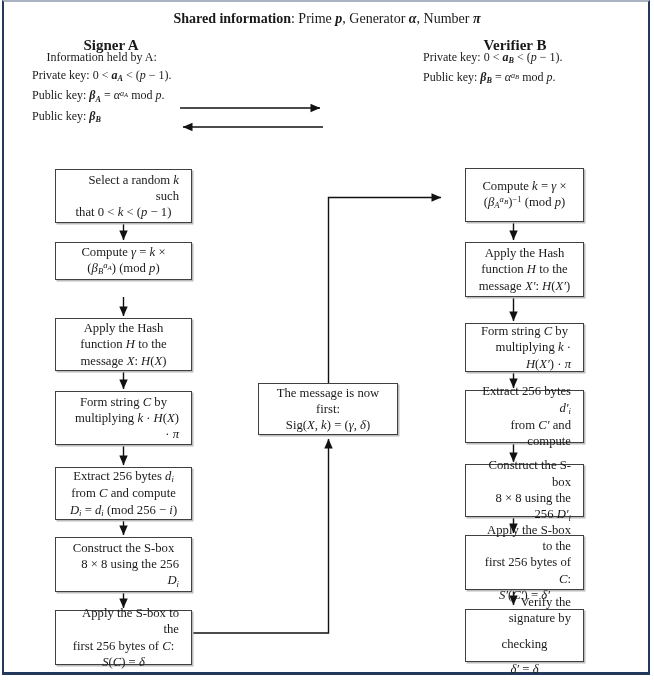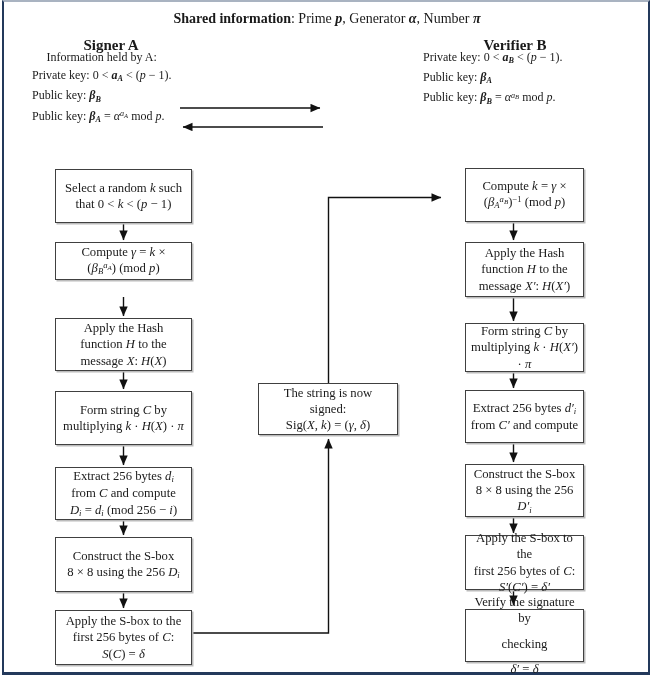--- a/index.html
+++ b/index.html
@@ -10,21 +10,21 @@
          border-right:2px solid #23395b;border-bottom:3px solid #23395b;}
   .header{position:absolute;top:11px;left:0;width:654px;text-align:center;font-size:14px;}
   .col-title{position:absolute;top:37px;width:160px;text-align:center;font-size:15px;font-weight:bold;}
   #title-a{left:31px;} #title-b{left:435px;}
   .info{position:absolute;top:48px;font-size:12px;line-height:18.2px;white-space:nowrap;}
   #info-a{left:32px;} #info-b{left:423px;}
   .info .ln{text-align:left;}
   .info .ln:first-child{text-align:center;}
   .fbox{position:absolute;background:#ffffff;border:1.4px solid #404040;box-sizing:border-box;
         box-shadow:1.5px 1.5px 0 #bcbcbc;display:flex;flex-direction:column;align-items:center;
-        justify-content:center;text-align:center;font-size:12.7px;line-height:16.3px;padding:1px 2px;}
+        justify-content:center;text-align:right;font-size:12.7px;line-height:16.3px;padding:1px 12px;}
   .lcol{left:55px;width:137px;} .rcol{left:465px;width:119px;}
   #svg-connectors{position:absolute;left:0;top:0;pointer-events:none;}
   
   .sg-n{}
   .sg-b{font-weight:bold;}
   .sg-i{font-style:italic;}
   .sg-bi{font-weight:bold;font-style:italic;}
   .sg-sub{font-style:italic;font-size:0.68em;position:relative;bottom:-0.28em;}
   .sg-bisub{font-weight:bold;font-style:italic;font-size:0.68em;position:relative;bottom:-0.28em;}
   .sg-sup{font-style:italic;font-size:0.68em;position:relative;top:-0.45em;}
@@ -40,26 +40,25 @@
   <div class="header">
       <div class="ln"><span class="sg-b">Shared information</span><span class="sg-n">: Prime </span><span class="sg-bi">p</span><span class="sg-n">, Generator </span><span class="sg-bi">α</span><span class="sg-n">, Number </span><span class="sg-bi">π</span></div>
     </div>
 
   <div id="title-a" class="col-title">Signer A</div>
   <div id="title-b" class="col-title">Verifier B</div>
 
   <div id="info-a" class="info">
       <div class="ln"><span class="sg-n">Information held by A:</span></div>
       <div class="ln"><span class="sg-n">Private key: 0 &lt; </span><span class="sg-bi">a</span><span class="sg-bisub">A</span><span class="sg-n"> &lt; (</span><span class="sg-i">p</span><span class="sg-n"> − 1).</span></div>
+      <div class="ln"><span class="sg-n">Public key: </span><span class="sg-bi">β</span><span class="sg-bisub">A</span><span class="sg-n"> = </span><span class="sg-i">α</span><span class="sg-sup">a</span><span class="sg-supsub">A</span><span class="sg-n"> mod </span><span class="sg-i">p</span><span class="sg-n">.</span></div>
       <div class="ln"><span class="sg-n">Public key: </span><span class="sg-bi">β</span><span class="sg-bisub">B</span></div>
-      <div class="ln"><span class="sg-n">Public key: </span><span class="sg-bi">β</span><span class="sg-bisub">A</span><span class="sg-n"> = </span><span class="sg-i">α</span><span class="sg-sup">a</span><span class="sg-supsub">A</span><span class="sg-n"> mod </span><span class="sg-i">p</span><span class="sg-n">.</span></div>
     </div>
   <div id="info-b" class="info">
       <div class="ln"><span class="sg-n">Private key: 0 &lt; </span><span class="sg-bi">a</span><span class="sg-bisub">B</span><span class="sg-n"> &lt; (</span><span class="sg-i">p</span><span class="sg-n"> − 1).</span></div>
-      <div class="ln"><span class="sg-n">Public key: </span><span class="sg-bi">β</span><span class="sg-bisub">A</span></div>
       <div class="ln"><span class="sg-n">Public key: </span><span class="sg-bi">β</span><span class="sg-bisub">B</span><span class="sg-n"> = </span><span class="sg-i">α</span><span class="sg-sup">a</span><span class="sg-supsub">B</span><span class="sg-n"> mod </span><span class="sg-i">p</span><span class="sg-n">.</span></div>
     </div>
 
   <svg id="svg-connectors" width="654" height="685" viewBox="0 0 654 685">
     <defs>
       <marker id="ah" markerWidth="8" markerHeight="8" refX="6.8" refY="3" orient="auto">
         <path d="M0,0 L7,3 L0,6 z" fill="#111111"></path>
       </marker>
     </defs>
     <g stroke="#111111" stroke-width="1.4" fill="none">
@@ -111,22 +110,22 @@
       <div class="ln"><span class="sg-n">Construct the S-box</span></div>
       <div class="ln"><span class="sg-n">8 × 8 using the 256 </span><span class="sg-i">D</span><span class="sg-sub">i</span></div>
     </div>
   <div class="fbox lcol" style="top:610px;height:55px;">
       <div class="ln"><span class="sg-n">Apply the S-box to the</span></div>
       <div class="ln"><span class="sg-n">first 256 bytes of  </span><span class="sg-i">C</span><span class="sg-n">:</span></div>
       <div class="ln"><span class="sg-i">S</span><span class="sg-n">(</span><span class="sg-i">C</span><span class="sg-n">) = </span><span class="sg-i">δ</span></div>
     </div>
 
   <div class="fbox" style="left:258px;top:383px;width:140px;height:52px;">
-      <div class="ln"><span class="sg-n">The string is now</span></div>
-      <div class="ln"><span class="sg-n">signed:</span></div>
+      <div class="ln"><span class="sg-n">The message is now</span></div>
+      <div class="ln"><span class="sg-n">first:</span></div>
       <div class="ln"><span class="sg-n">Sig(</span><span class="sg-i">X</span><span class="sg-n">, </span><span class="sg-i">k</span><span class="sg-n">) = (</span><span class="sg-i">γ</span><span class="sg-n">, </span><span class="sg-i">δ</span><span class="sg-n">)</span></div>
     </div>
 
   <div class="fbox rcol" style="top:168px;height:54px;">
       <div class="ln"><span class="sg-n">Compute </span><span class="sg-i">k</span><span class="sg-n"> = </span><span class="sg-i">γ</span><span class="sg-n"> ×</span></div>
       <div class="ln"><span class="sg-n">(</span><span class="sg-i">β</span><span class="sg-sub">A</span><span class="sg-sup">a</span><span class="sg-supsub">B</span><span class="sg-n">)</span><span class="sg-supn">−1</span><span class="sg-n"> (mod </span><span class="sg-i">p</span><span class="sg-n">)</span></div>
     </div>
   <div class="fbox rcol" style="top:242px;height:55px;">
       <div class="ln"><span class="sg-n">Apply the Hash</span></div>
       <div class="ln"><span class="sg-n">function </span><span class="sg-i">H</span><span class="sg-n"> to the</span></div>

